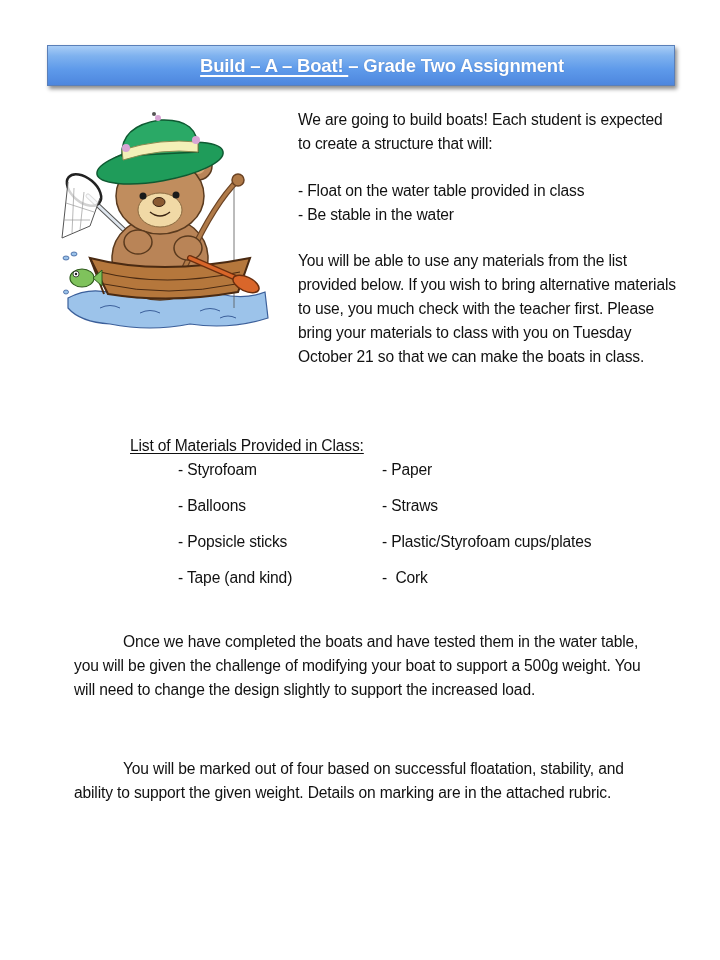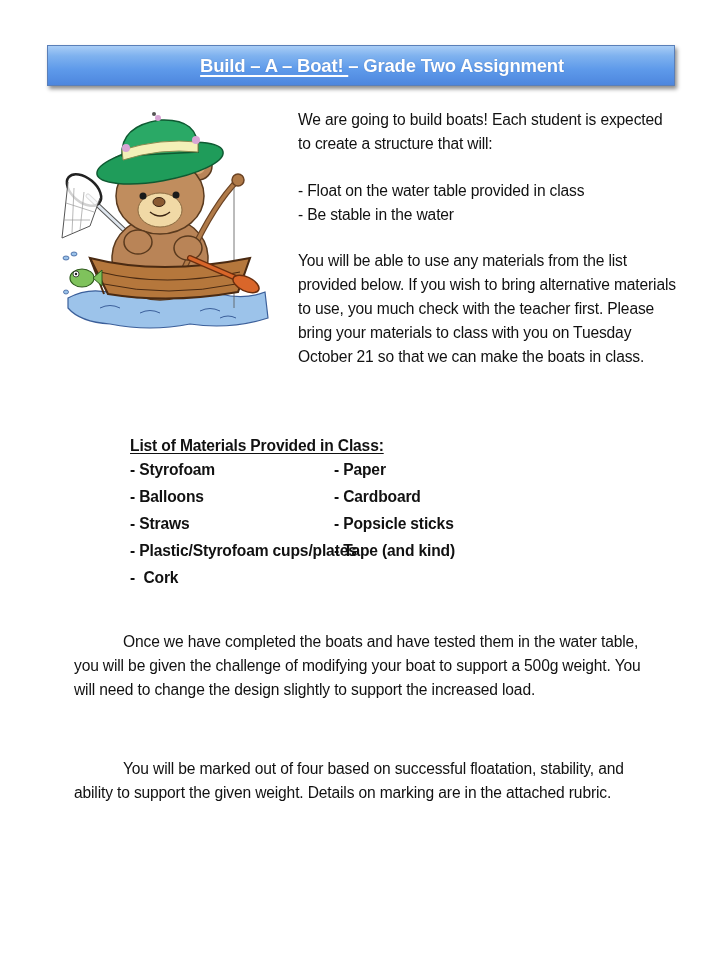--- a/index.html
+++ b/index.html
@@ -75,31 +75,31 @@
     .intro p {
       margin: 0;
     }
     .intro .gap {
       height: 22.5px;
     }
     .materials {
       left: 130px;
       top: 434px;
       width: 480px;
-      font-weight: bold;
     }
     .materials-title {
       text-decoration: underline;
       text-underline-offset: 2px;
       margin: 0;
     }
     .materials-grid {
       display: grid;
       grid-template-columns: 204px 1fr;
-      row-gap: 3px;
+      row-gap: 12px;
+      margin-left: 48px;
     }
     .materials-grid .item {
       white-space: pre;
     }
     .body-paras {
       left: 58px;
       top: 614px;
       width: 610px;
     }
     .body-paras p {
@@ -198,21 +198,20 @@
     <div class="gap"></div>
     <p>You will be able to use any materials from the list provided below. If you wish to bring alternative materials to use, you much check with the teacher first. Please bring your materials to class with you on Tuesday October 21 so that we can make the boats in class.</p>
   </div>
 
   <div class="text-block materials">
     <p class="materials-title">List of Materials Provided in Class:</p>
     <div class="materials-grid">
       <span class="item">- Styrofoam</span>
       <span class="item">- Paper</span>
       <span class="item">- Balloons</span>
-      <span class="item">- Cardboard</span>
       <span class="item">- Straws</span>
       <span class="item">- Popsicle sticks</span>
       <span class="item">- Plastic/Styrofoam cups/plates</span>
       <span class="item">- Tape (and kind)</span>
       <span class="item">-  Cork</span>
     </div>
   </div>
 
   <div class="text-block body-paras">
     <p>Once we have completed the boats and have tested them in the water table, you will be given the challenge of modifying your boat to support a 500g weight. You will need to change the design slightly to support the increased load.</p>

